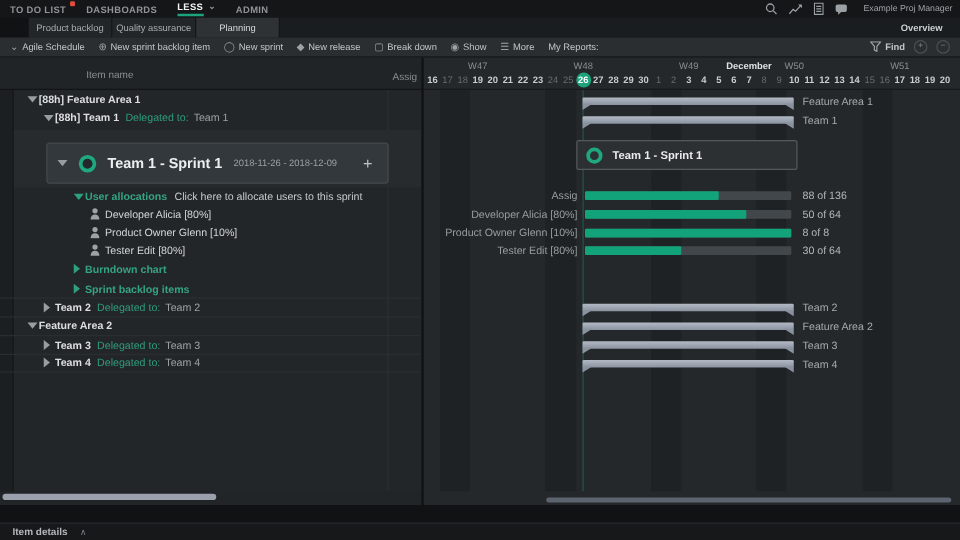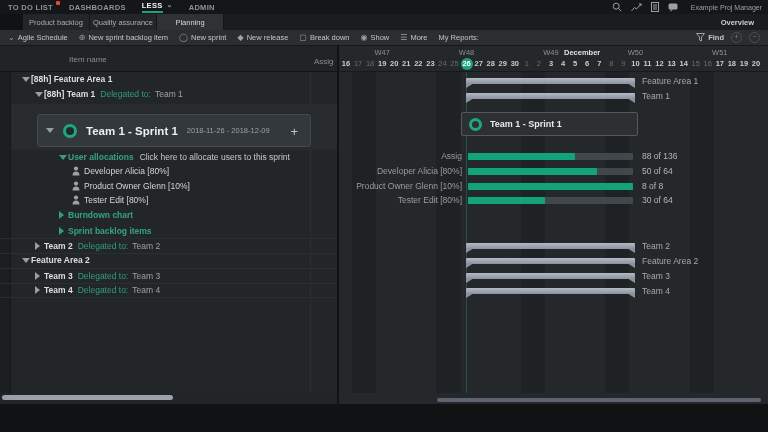--- a/index.html
+++ b/index.html
@@ -329,21 +329,21 @@
         <div class="band" style="left: 364.764px;"></div>
       </div>
     <div class="today-line"></div>
     <div class="g-header">
       <div>
           <span class="wk" style="left: 45.1764px;">W47</span>
           <span class="wk" style="left: 129.588px;">W48</span>
           <span class="wk" style="left: 214px;">W49</span>
           <span class="wk" style="left: 298.411px;">W50</span>
           <span class="wk" style="left: 382.823px;">W51</span>
-          <span class="month" style="left: 227px;">December</span>
+          <span class="month" style="left: 244px;">December</span>
         </div>
       <div>
           <span class="day" style="left: 3px;">16</span>
           <span class="day we" style="left: 15.0588px;">17</span>
           <span class="day we" style="left: 27.1176px;">18</span>
           <span class="day" style="left: 39.1764px;">19</span>
           <span class="day" style="left: 51.2352px;">20</span>
           <span class="day" style="left: 63.294px;">21</span>
           <span class="day" style="left: 75.3528px;">22</span>
           <span class="day" style="left: 87.4116px;">23</span>
@@ -411,14 +411,18 @@
         <span class="g-label" style="top: 210px;">Feature Area 2</span>
         <div class="sumbar" style="top: 227px;"></div>
         <span class="g-label" style="top: 225px;">Team 3</span>
         <div class="sumbar" style="top: 242px;"></div>
         <span class="g-label" style="top: 240px;">Team 4</span>
       </div>
     <div class="g-thumb"></div>
     <div class="vdiv"></div>
   </div>
 
+  <div class="details">
+    <span>Item details</span>
+    <span class="chev-up">∧</span>
+  </div>
 
 </div>
 
 </body></html>

